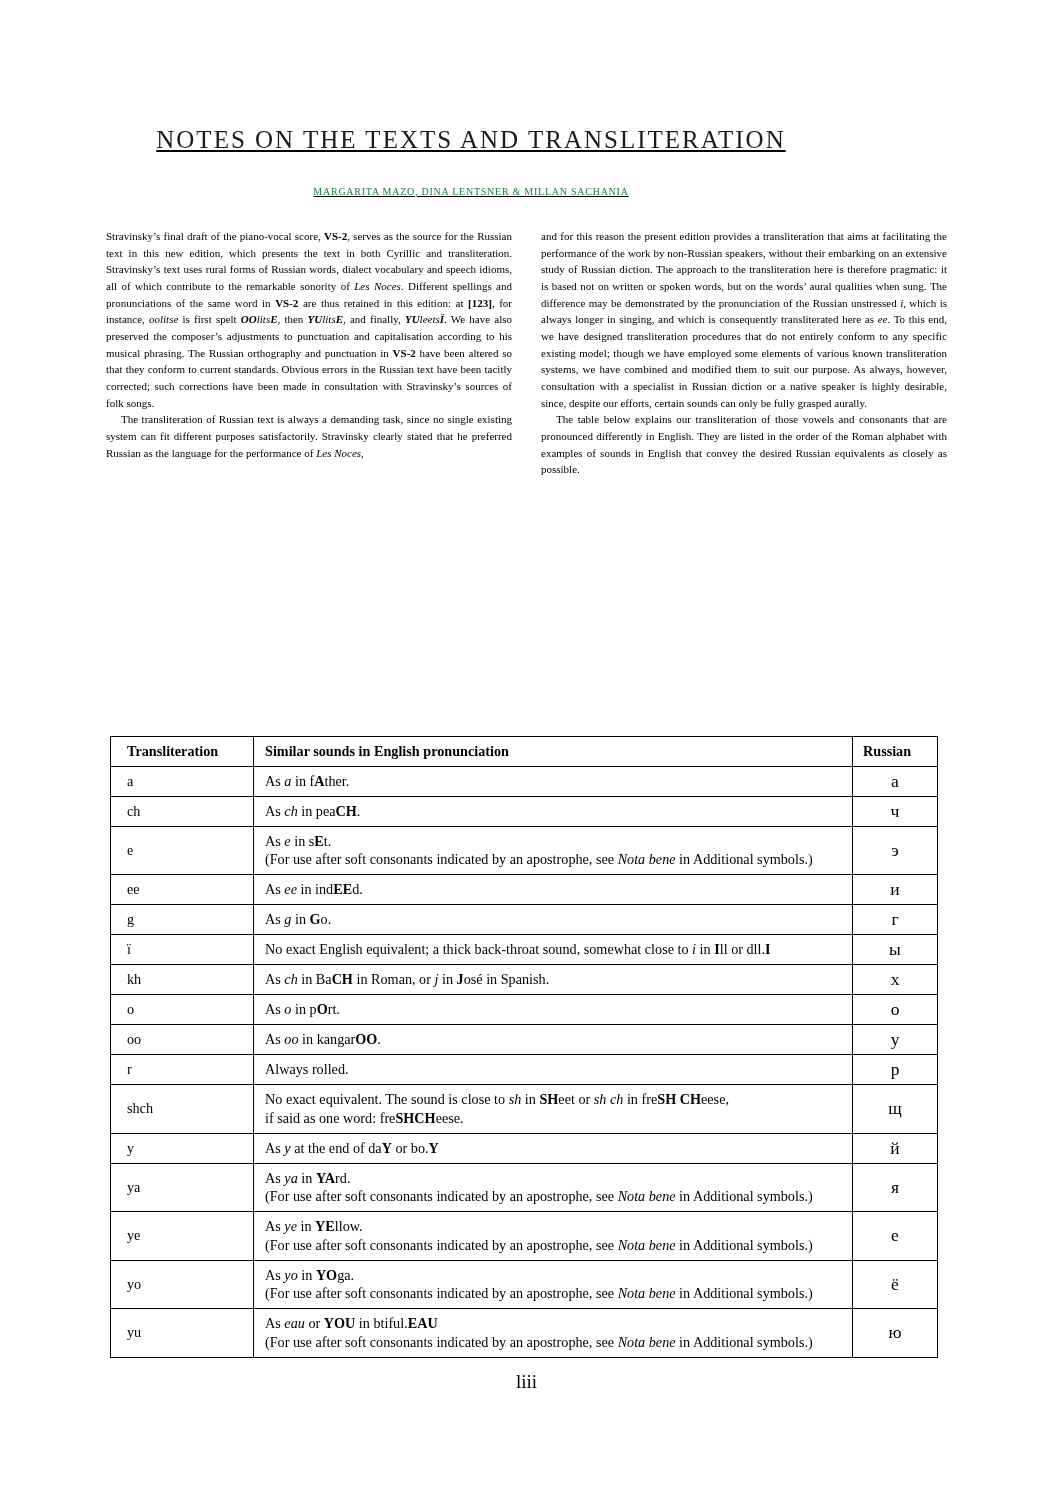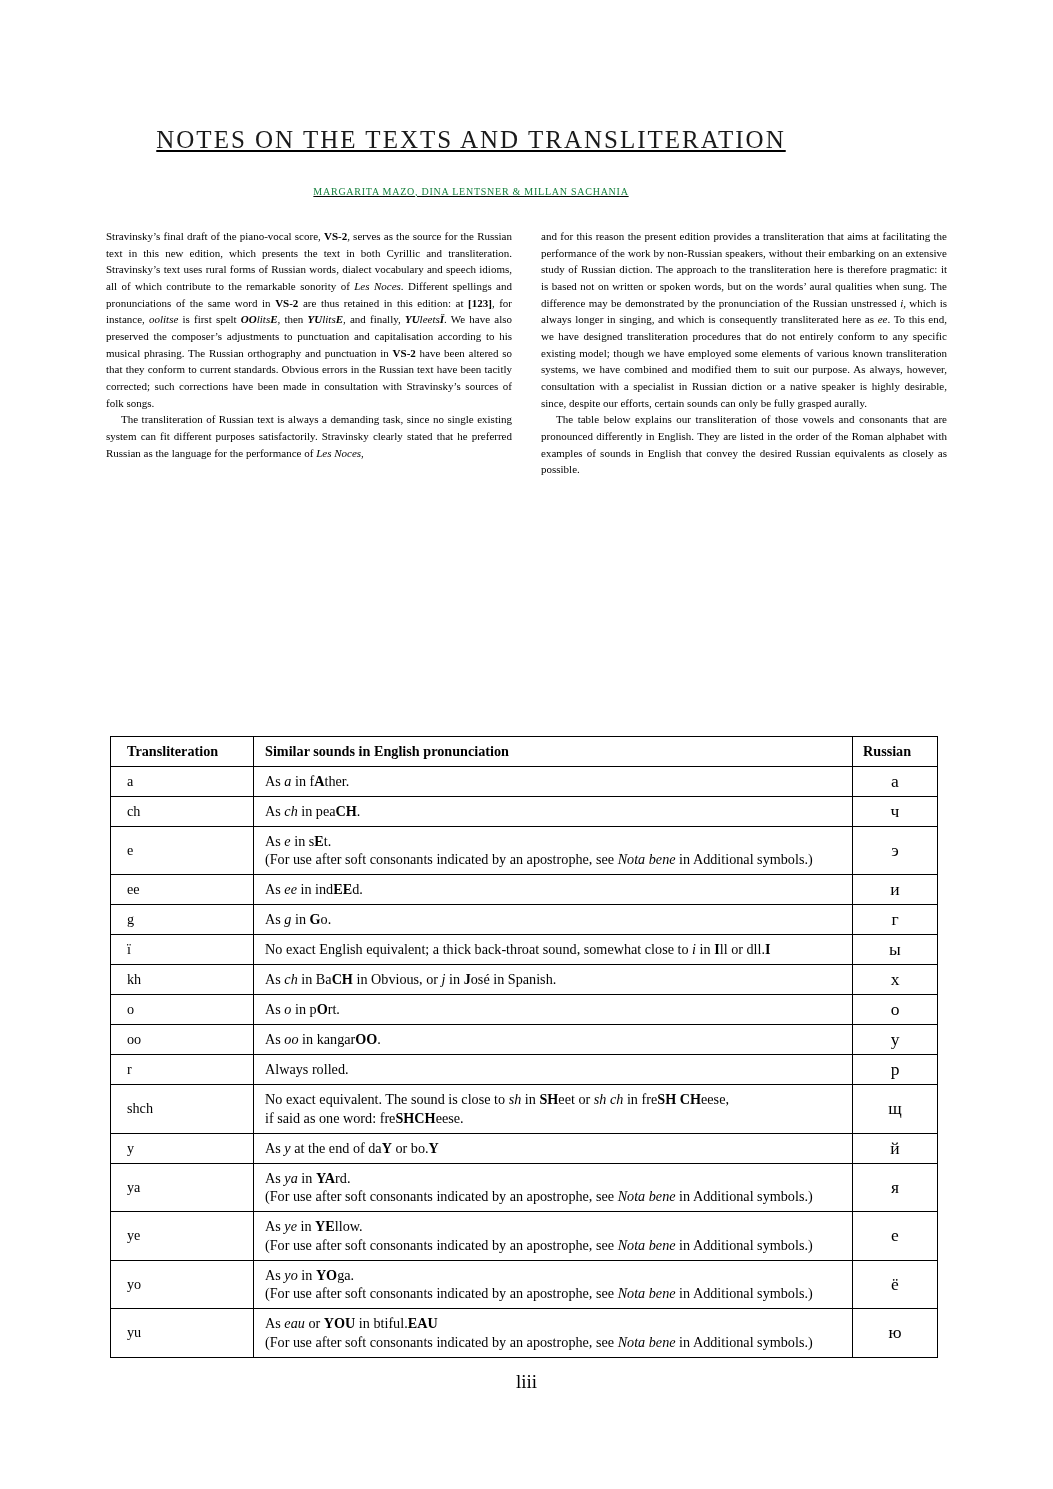--- a/index.html
+++ b/index.html
@@ -198,21 +198,21 @@
         <tr>
           <td class="c-translit">ï</td>
           <td class="c-desc">
             <span class="desc-line"><span>No exact English equivalent; a thick back-throat sound, somewhat close to </span><i>i</i><span> in </span><b>I</b><span>ll or d</span><span>ll.</span><b>I</b></span>
           </td>
           <td class="c-russian">ы</td>
         </tr>
         <tr>
           <td class="c-translit">kh</td>
           <td class="c-desc">
-            <span class="desc-line"><span>As </span><i>ch</i><span> in Ba</span><b>CH</b><span> in Obvious, or </span><i>j</i><span> in </span><b>J</b><span>osé in Spanish.</span></span>
+            <span class="desc-line"><span>As </span><i>ch</i><span> in Ba</span><b>CH</b><span> in Roman, or </span><i>j</i><span> in </span><b>J</b><span>osé in Spanish.</span></span>
           </td>
           <td class="c-russian">х</td>
         </tr>
         <tr>
           <td class="c-translit">o</td>
           <td class="c-desc">
             <span class="desc-line"><span>As </span><i>o</i><span> in p</span><b>O</b><span>rt.</span></span>
           </td>
           <td class="c-russian">о</td>
         </tr>

